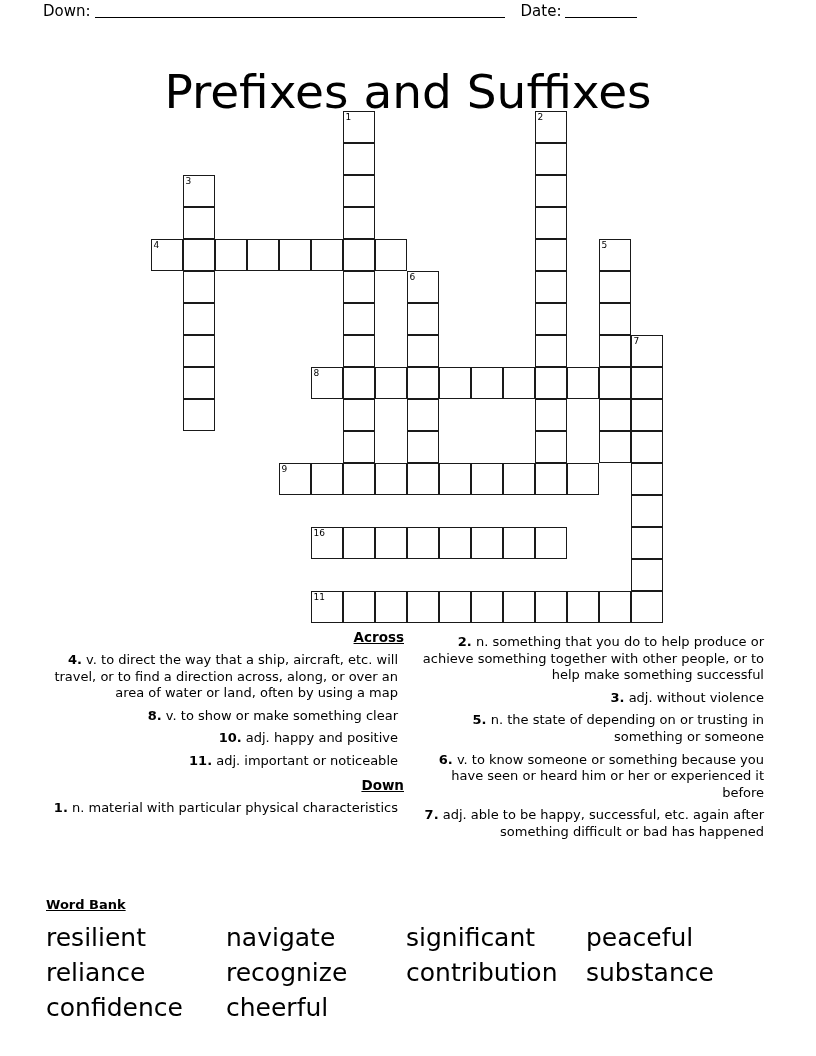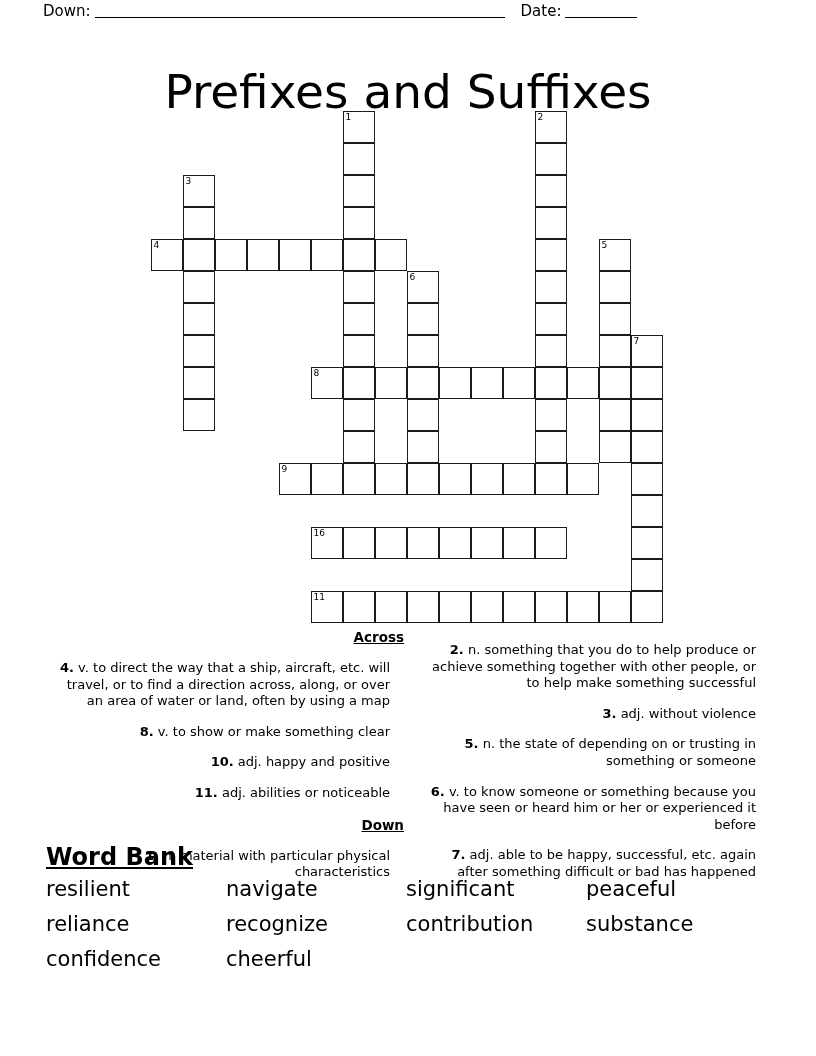--- a/index.html
+++ b/index.html
@@ -102,44 +102,45 @@
     text-align: right;
   }
   .clue-col.left  { left: 0px;   width: 358px; }
   .clue-col.right { left: 362px; width: 362px; }
   .clue-heading {
     font-weight: bold;
     text-decoration: underline;
     font-size: 13.5px;
     line-height: 18px;
   }
-  .clue-item { margin: 14px; padding: 0; }
+  .clue-item { margin: 6px; padding: 0; }
   .clue-item b { font-weight: bold; }
 
   
   #word-bank {
     position: absolute;
     left: 46px;
     top: 845px;
     width: 724px;
   }
   .wb-heading {
-    font-size: 24px;
+    font-size: 13px;
     font-weight: bold;
     text-decoration: underline;
     margin-bottom: 6px;
     line-height: 24px;
+    margin-top: 48px;
   }
   .wb-grid {
     display: grid;
     grid-template-columns: 180px 180px 180px 180px;
     row-gap: 6px;
   }
   .wb-word {
-    font-size: 21px;
+    font-size: 25px;
     line-height: 29px;
     white-space: nowrap;
   }
 </style>
 </head>
 <body>
 
 <div class="header-row">
   <span class="name-label">Down:</span>
   <span class="name-rule"></span>
@@ -266,21 +267,21 @@
     <div class="cw-cell" style="left: 599px; top: 591px;"></div>
   </div>
 
 <div id="clues">
   <div class="clue-col left">
     <div class="clue-heading">Across</div>
     <div id="across-list">
         <div class="clue-item"><b>4.</b><span> v. to direct the way that a ship, aircraft, etc. will travel, or to find a direction across, along, or over an area of water or land, often by using a map</span></div>
         <div class="clue-item"><b>8.</b><span> v. to show or make something clear</span></div>
         <div class="clue-item"><b>10.</b><span> adj. happy and positive</span></div>
-        <div class="clue-item"><b>11.</b><span> adj. abilities or noticeable</span></div>
+        <div class="clue-item"><b>11.</b><span> adj. important or noticeable</span></div>
       </div>
     <div class="clue-heading">Down</div>
     <div id="down-left-list">
         <div class="clue-item"><b>1.</b><span> n. material with particular physical characteristics</span></div>
       </div>
   </div>
   <div class="clue-col right">
     <div id="down-right-list">
         <div class="clue-item"><b>2.</b><span> n. something that you do to help produce or achieve something together with other people, or to help make something successful</span></div>
         <div class="clue-item"><b>3.</b><span> adj. without violence</span></div>

